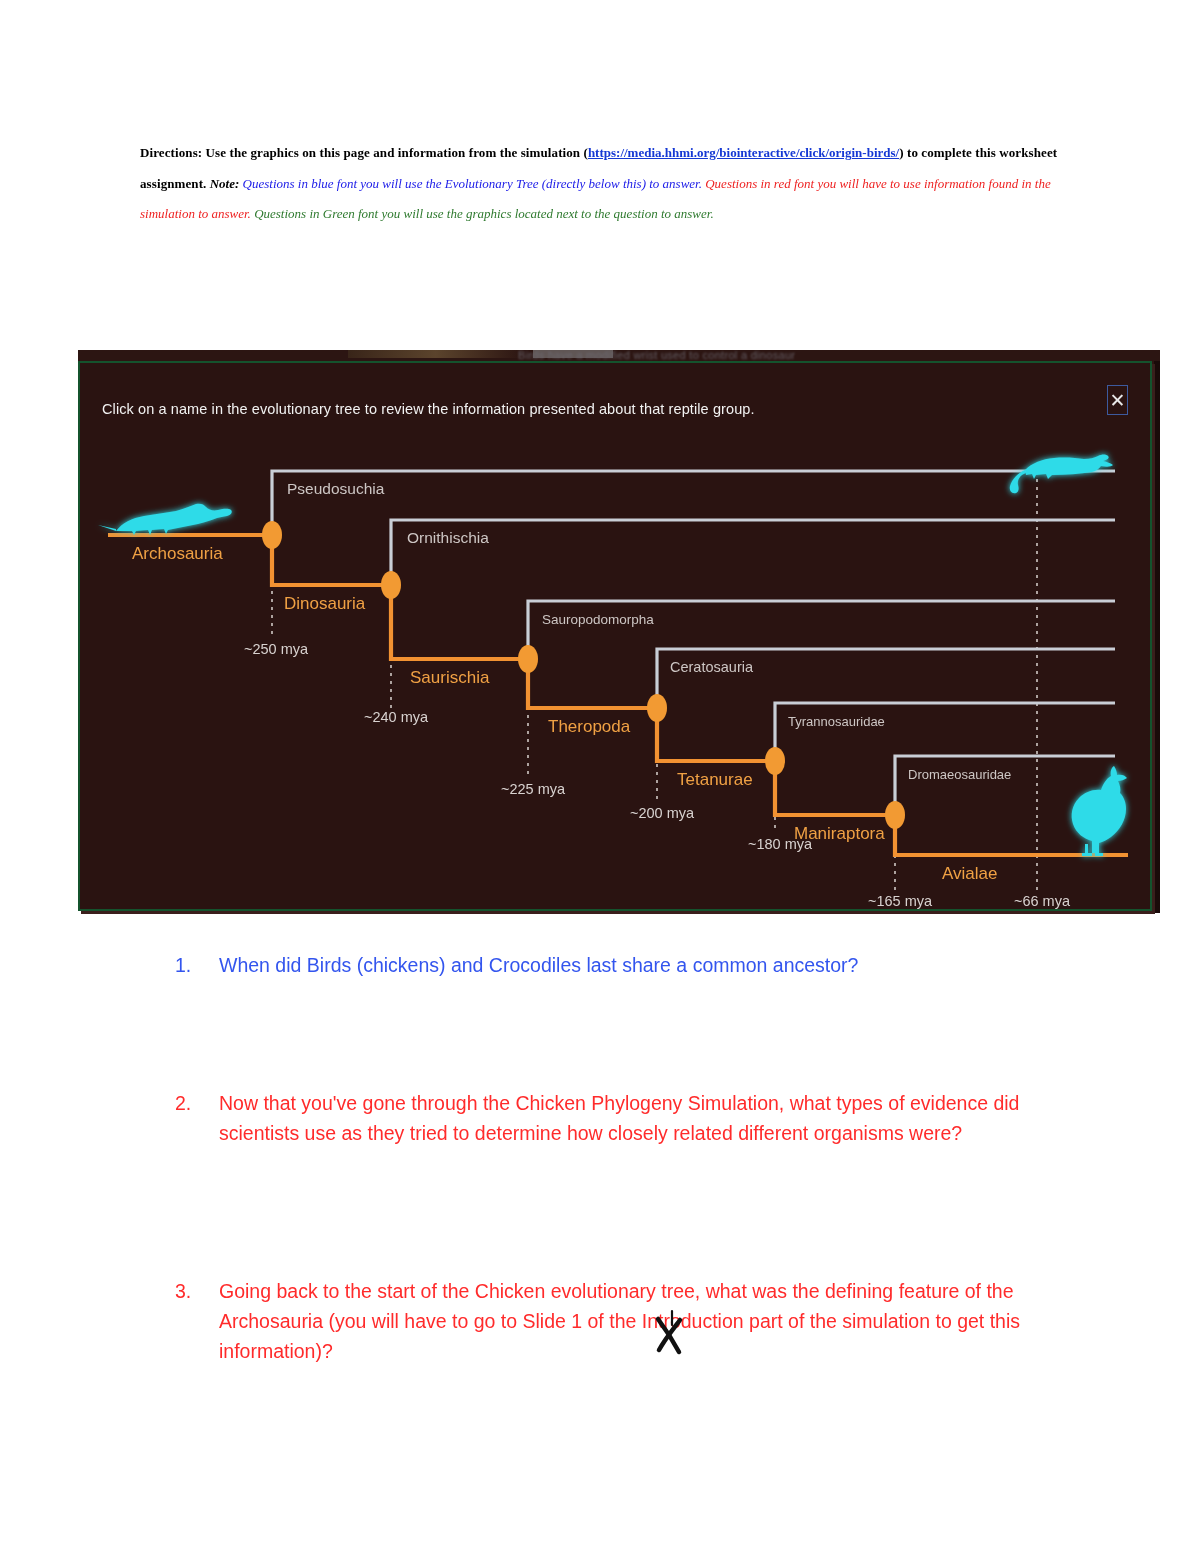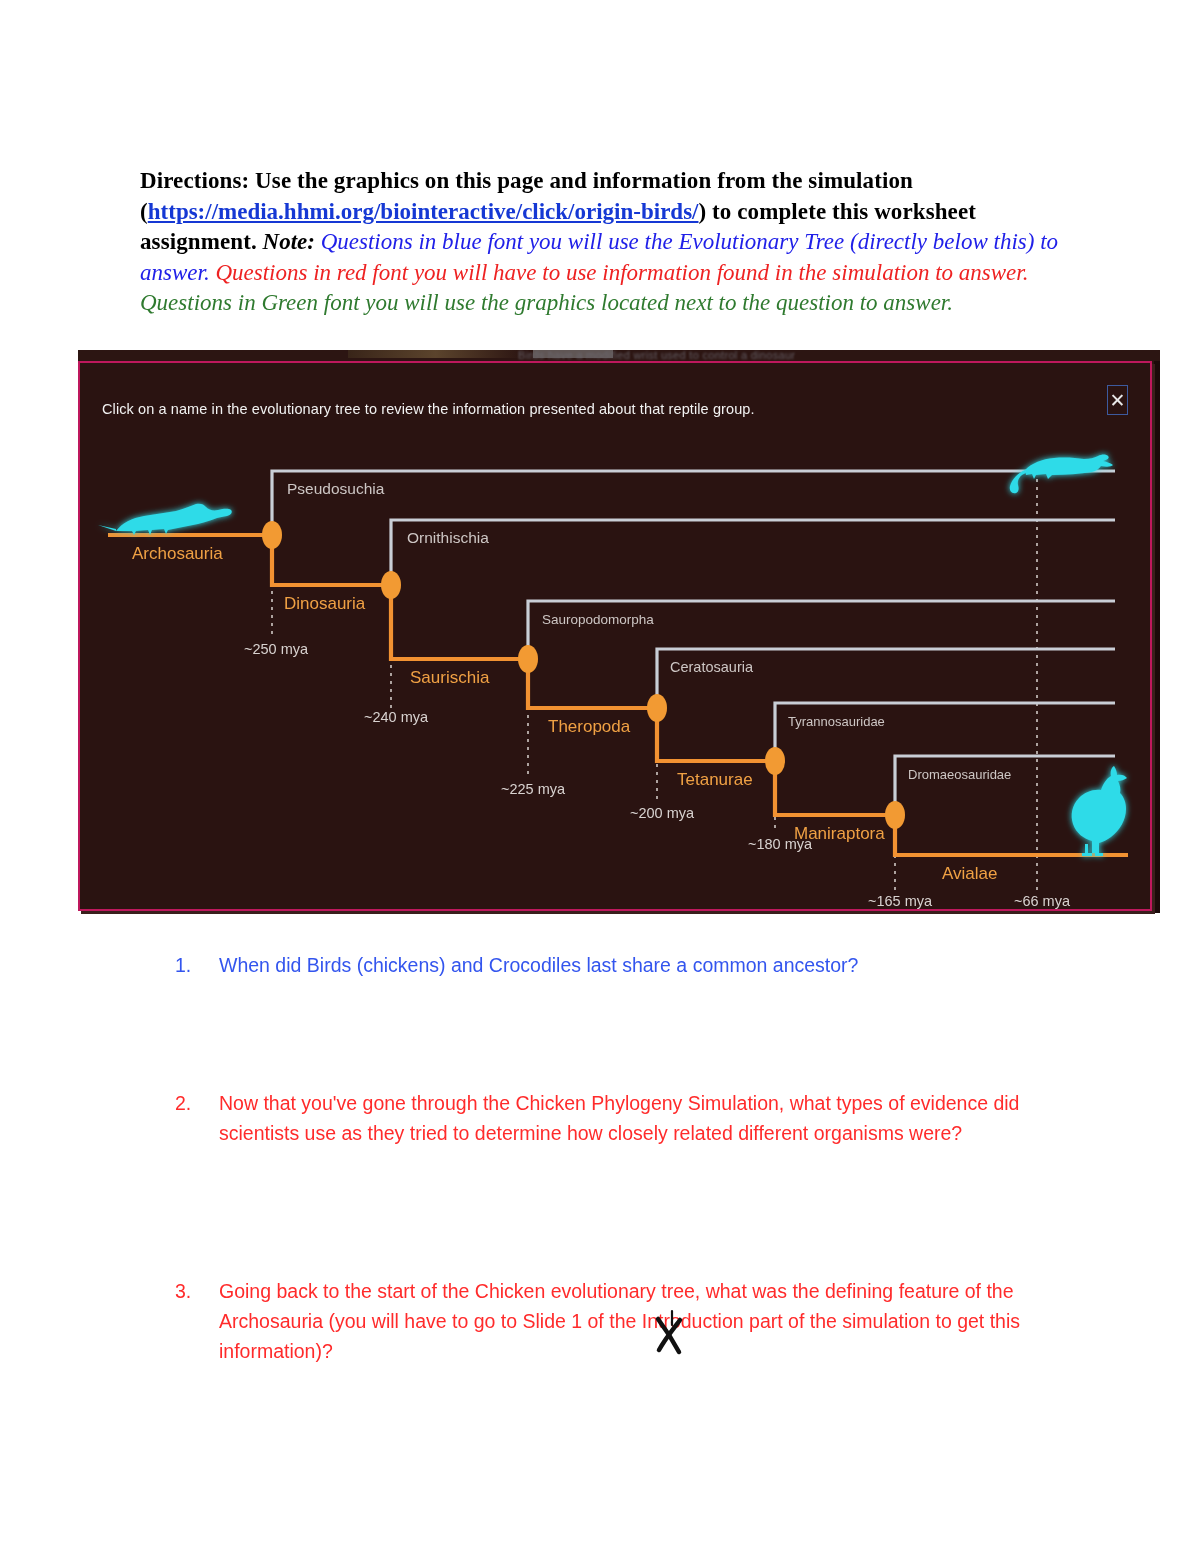--- a/index.html
+++ b/index.html
@@ -9,23 +9,22 @@
     background:#ffffff;
     font-family:"Liberation Serif", serif;
     overflow:hidden;
     position:relative;
   }
 
   
   .directions{
     position:absolute; left:140px; top:138px; width:930px;
     font-family:"Liberation Serif", serif;
-    font-size:23px; line-height:30.5px;
+    font-size:13px; line-height:30.5px;
     color:#000;
-    margin-top:28px;
   }
   .d-bold{ font-weight:bold; letter-spacing:.1px; }
   .d-link{ color:#1538d4; text-decoration:underline; font-weight:bold; }
   .d-blue{ color:#2020e8; font-style:italic; }
   .d-red { color:#ee2222; font-style:italic; }
   .d-green{ color:#2f7a2f; font-style:italic; }
   .d-note{ font-style:italic; font-weight:bold; }
 
   
   .sim-outer{
@@ -41,21 +40,21 @@
     font-family:"Liberation Sans", sans-serif;
     filter:blur(1.1px); opacity:.85; letter-spacing:.3px;
   }
   .sim-stripe .ph1{ position:absolute; left:270px; top:0px; width:175px; height:8px;
       background:linear-gradient(90deg,#3d2a1b,#6b5335,#2c1512); opacity:.75;}
   .sim-stripe .ph2{ position:absolute; left:455px; top:0px; width:80px; height:8px;
       background:#8d8d8d; opacity:.55;}
   .sim-panel{
     position:absolute; left:0; top:11px; width:1074px; height:550px;
     background:#2a1311;
-    border:2px solid #be185d;
+    border:2px solid #14532d;
     box-shadow:3px 3px 0 #3a1f1c;
   }
   .sim-shadowbar{
     position:absolute; right:0px; top:11px; width:6px; height:552px;
     background:#1a0a09;
   }
   .sim-hint{
     position:absolute; left:22px; top:38px;
     color:#f2f2f2; font-family:"Liberation Sans", sans-serif;
     font-size:14.5px; letter-spacing:.1px;

